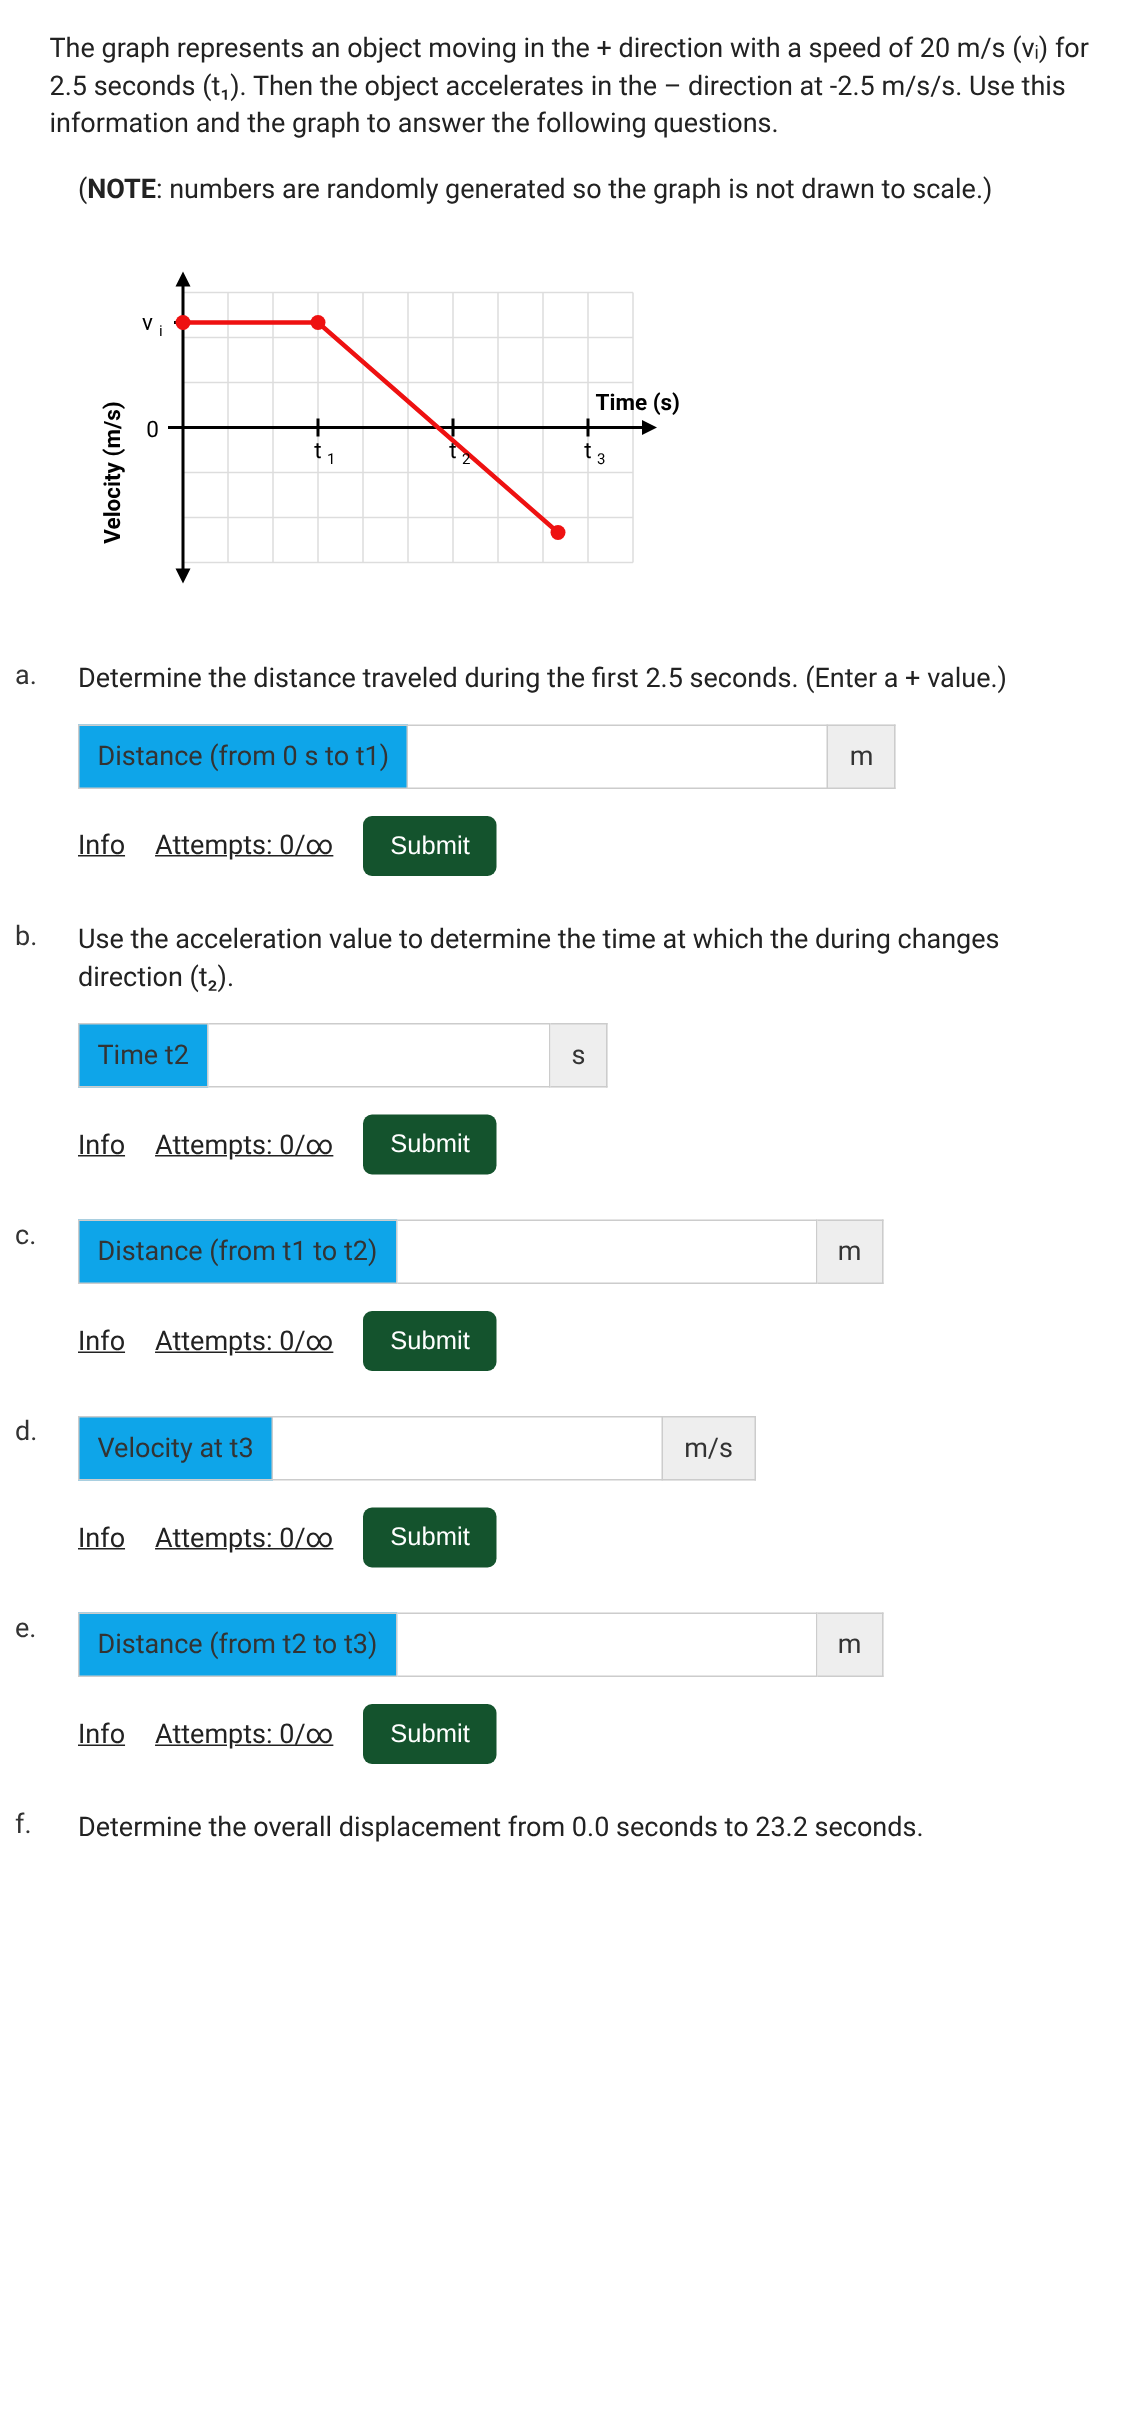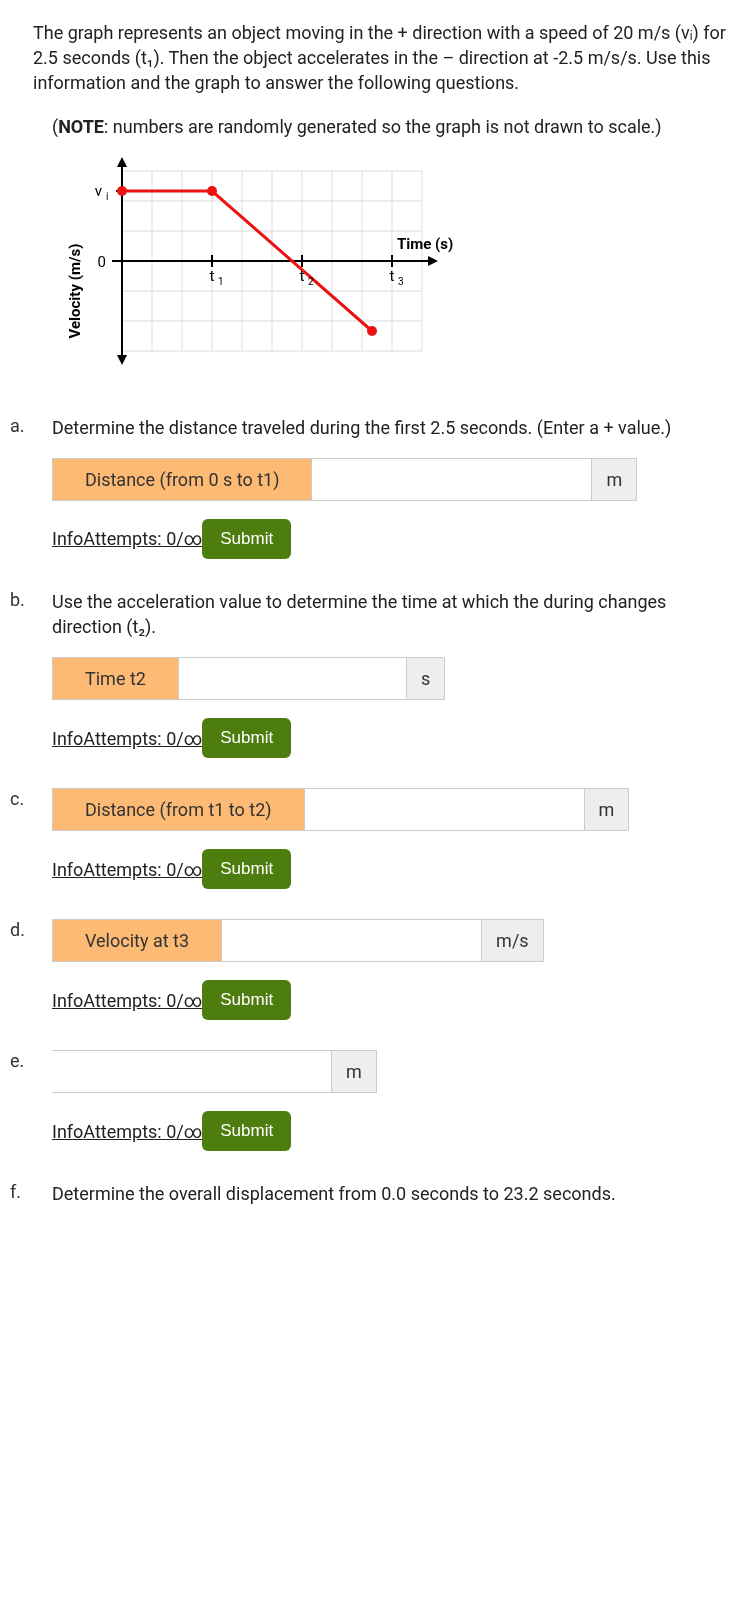--- a/index.html
+++ b/index.html
@@ -1,30 +1,30 @@
 <!DOCTYPE html>
 <html><head>
 <meta charset="utf-8">
 <style>
 *{box-sizing:border-box;margin:0;padding:0}
 body{font-family:-apple-system,BlinkMacSystemFont,"Segoe UI",Roboto,Arial,sans-serif;font-size:18px;color:#222;background:#fff;width:754px;padding:20px 20px 20px 0}
 .intro{margin-left:33px;margin-bottom:18px;line-height:1.4}
-.note{margin-left:52px;margin-bottom:12px;line-height:1.4}
+.note{margin-left:52px;margin-bottom:36px;line-height:1.4}
 .graph-wrap{margin-left:62px;margin-bottom:20px}
 .question{display:flex;margin-bottom:30px}
 .letter{width:52px;padding-left:10px;color:#333}
 .qbody{flex:1;padding-right:20px}
 .qtext{margin-bottom:18px;line-height:1.4}
 .input-row{display:flex;align-items:stretch;margin-bottom:18px;width:fit-content}
-.input-label{background:#fdba74;border:1px solid #ccc;padding:10px 32px;display:flex;align-items:center;color:#333}
+.input-label{background:#0ea5e9;border:1px solid #ccc;padding:10px 12px;display:flex;align-items:center;color:#333}
 .input-field{border:1px solid #ccc;border-left:none;padding:10px;font-size:16px;min-width:200px;background:#fff}
 .input-unit{background:#eee;border:1px solid #ccc;border-left:none;padding:10px 14px;display:flex;align-items:center;color:#333}
-.action-row{display:flex;align-items:center;}
+.action-row{display:flex;align-items:center;gap:20px}
 .link{text-decoration:underline;color:#222;cursor:pointer}
-.submit-btn{background:#4d7c0f;color:#fff;border:none;border-radius:6px;padding:10px 18px;font-size:17px;cursor:pointer}
+.submit-btn{background:#14532d;color:#fff;border:none;border-radius:6px;padding:10px 18px;font-size:17px;cursor:pointer}
 </style>
 </head>
 <body>
 
 <p class="intro">The graph represents an object moving in the + direction with a speed of 20 m/s (vᵢ) for 2.5 seconds (t₁). Then the object accelerates in the – direction at -2.5 m/s/s. Use this information and the graph to answer the following questions.</p>
 
 <p class="note">
   <span>(<b>NOTE</b></span><span>: numbers are randomly generated so the graph is not drawn to scale.)</span>
 </p>
 
@@ -145,20 +145,21 @@
       <span class="link">Attempts: 0/∞</span>
       <button class="submit-btn">Submit</button>
     </div>
   </div>
 </div>
 
 <div class="question">
   <div class="letter">e.</div>
   <div class="qbody">
     <div class="input-row">
+      <div class="input-label">Distance (from t2 to t3)</div>
       <input class="input-field" style="min-width: 280px;">
       <div class="input-unit">m</div>
     </div>
     <div class="action-row">
       <span class="link">Info</span>
       <span class="link">Attempts: 0/∞</span>
       <button class="submit-btn">Submit</button>
     </div>
   </div>
 </div>

